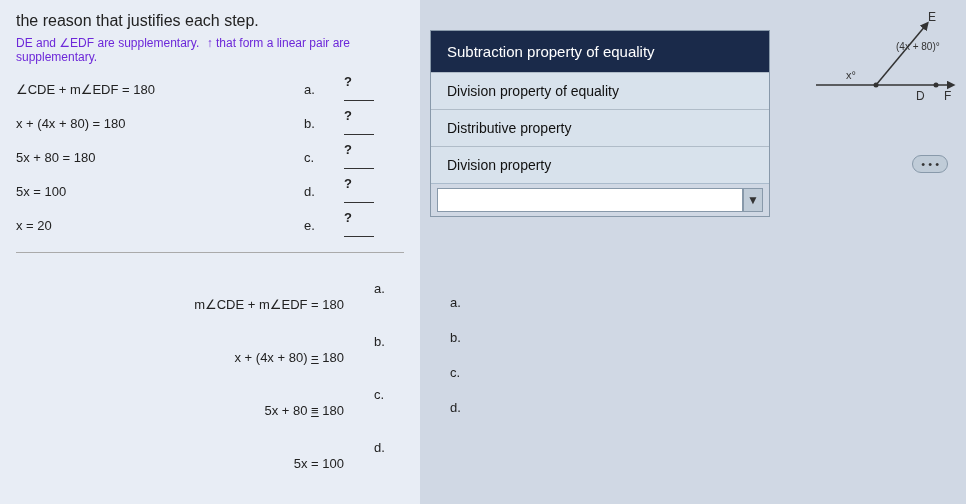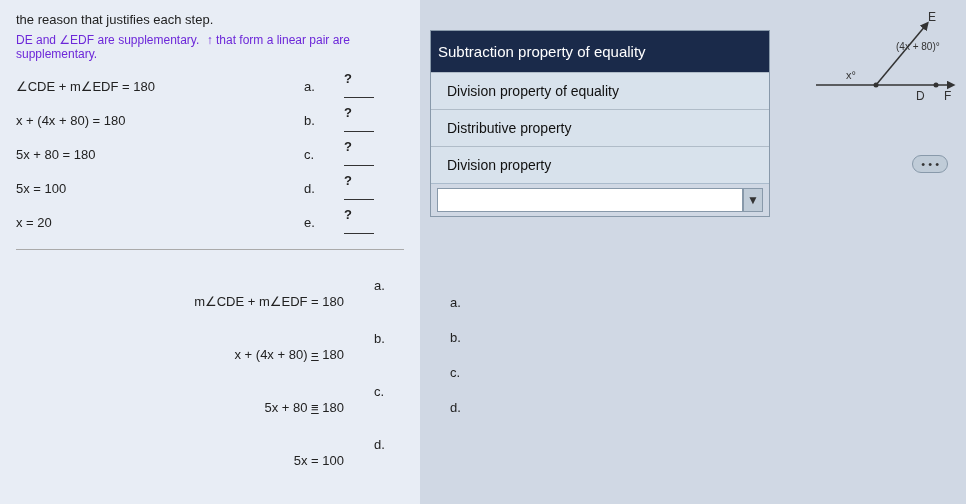--- a/index.html
+++ b/index.html
@@ -17,21 +17,21 @@
       height: 504px;
       position: relative;
     }
     .left-panel {
       width: 420px;
       background: #e8edf5;
       padding: 12px 16px;
       position: relative;
     }
     .instruction-text {
-      font-size: 13px;
+      font-size: 16px;
       color: #222;
       margin-bottom: 6px;
     }
     .supplementary-line {
       font-size: 12px;
       color: #6d28d9;
       margin-bottom: 10px;
     }
     .steps-table {
       width: 100%;
@@ -99,21 +99,21 @@
       top: 30px;
       left: 10px;
       width: 340px;
       background: #b8c4d0;
       border: 1px solid #8899aa;
       z-index: 10;
     }
     .dropdown-selected {
       background: #1a2a4a;
       color: #fff;
-      padding: 12px 7px;
+      padding: 12px 16px;
       font-size: 15px;
       font-weight: 500;
       cursor: pointer;
     }
     .dropdown-item {
       background: #d8e2ec;
       padding: 10px 16px;
       font-size: 14px;
       color: #111;
       cursor: pointer;

